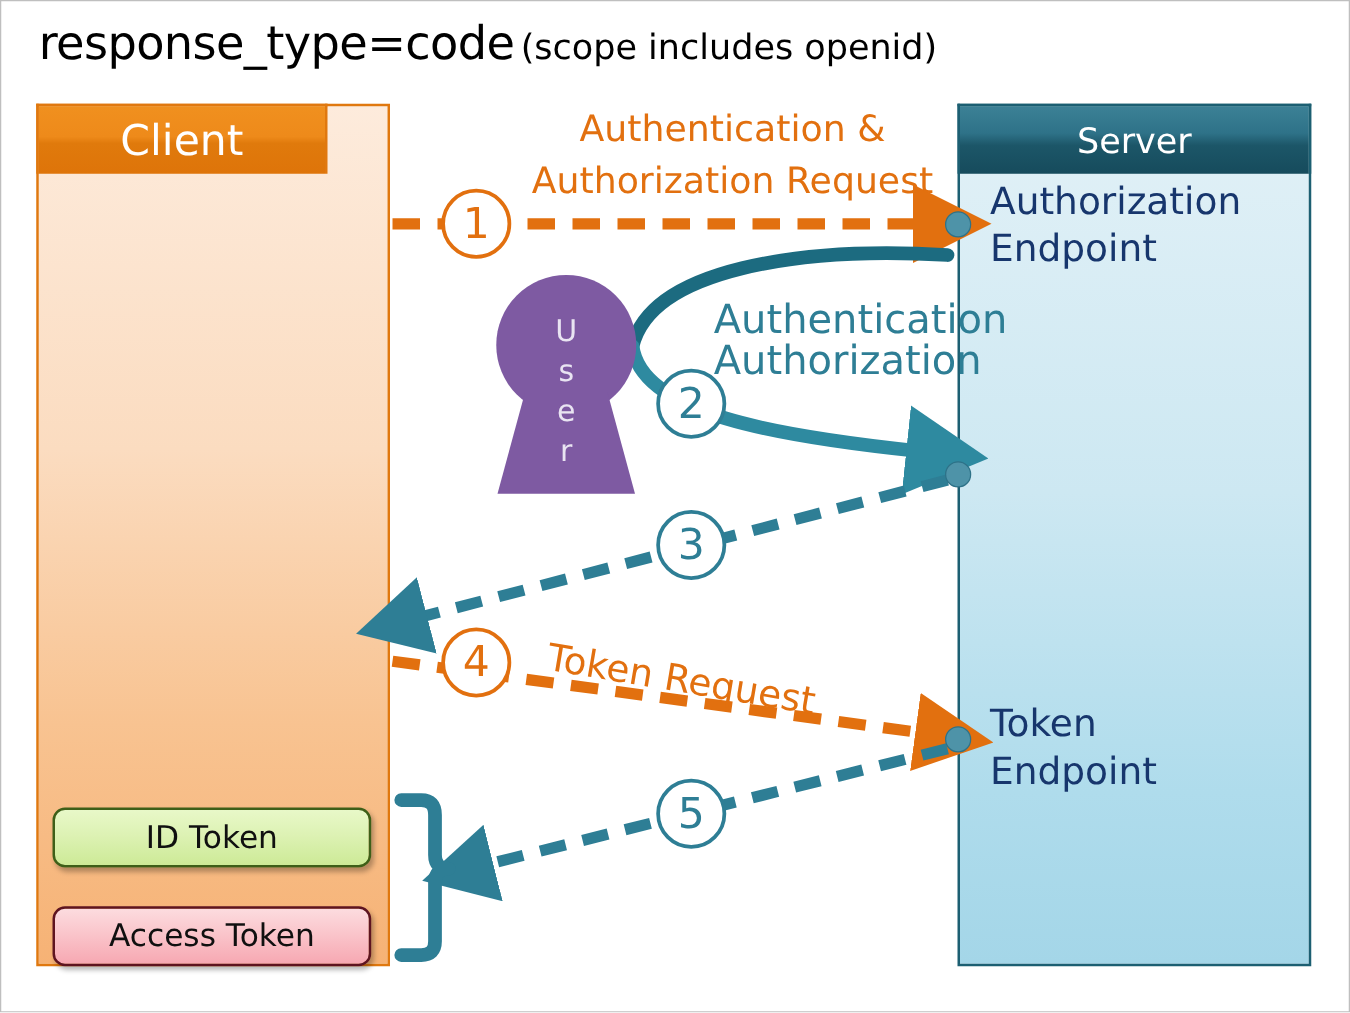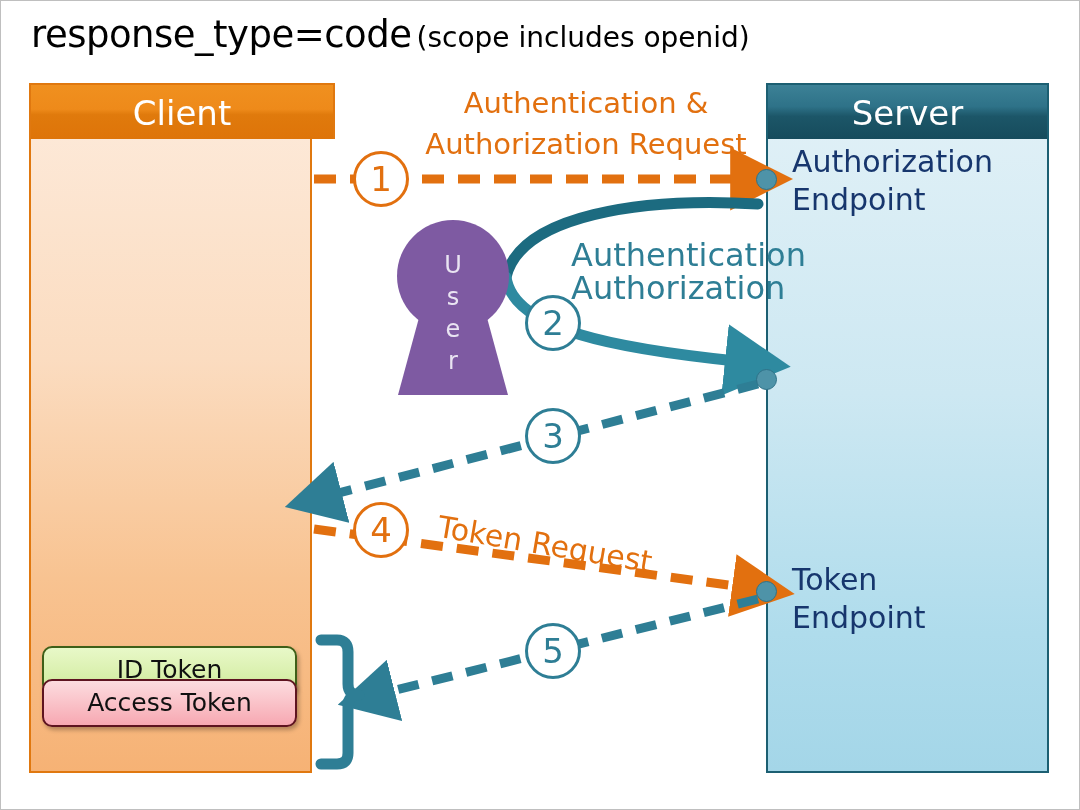--- a/index.html
+++ b/index.html
@@ -23,39 +23,39 @@
   #title .sub{font-size:28px;line-height:44px;}
 
   
   #client-box{
     position:absolute;left:28px;top:82px;width:283px;height:690px;
     border:2px solid #E0780F;
     box-sizing:border-box;
     background:linear-gradient(to bottom,#FDEBDC 0%,#FBDCC0 40%,#F8C391 72%,#F6B275 100%);
   }
   #client-header{
-    position:absolute;left:28px;top:82px;width:306px;height:56px;
+    position:absolute;left:28px;top:82px;width:233px;height:56px;
     box-sizing:border-box;
     border:2px solid #E0780F;border-bottom:none;
     background:linear-gradient(to bottom,#F0901F 0%,#EE8A1A 45%,#E07A0C 55%,#DE7409 100%);
     color:#ffffff;font-size:34px;line-height:56px;text-align:center;
   }
   
   #server-box{
     position:absolute;left:765px;top:82px;width:283px;height:690px;
     border:2px solid #1C5F72;
     box-sizing:border-box;
     background:linear-gradient(to bottom,#E2F1F7 0%,#CDE8F2 45%,#AFDCEC 80%,#A4D6E8 100%);
   }
   #server-header{
     position:absolute;left:765px;top:82px;width:283px;height:56px;
     box-sizing:border-box;
     border:2px solid #1C5F72;border-bottom:none;
     background:linear-gradient(to bottom,#3C8196 0%,#2E7288 40%,#1C5668 58%,#164B5C 100%);
-    color:#ffffff;font-size:34px;line-height:56px;text-align:center;
+    color:#ffffff;font-size:28px;line-height:56px;text-align:center;
   }
   .endpoint-label{
     position:absolute;color:#17366D;font-size:30px;line-height:38px;
     white-space:nowrap;
   }
   #auth-endpoint{left:791px;top:142px;}
   #token-endpoint{left:791px;top:560px;}
 
   
   .conn-dot{
@@ -79,21 +79,21 @@
     border:2px solid #3A3348;
     background:linear-gradient(to bottom,#E7DEF4 0%,#DCD2EE 45%,#CFC0E6 100%);
   }
   #box-id-token{
     top:645px;
     border:2px solid #3E5F18;
     background:linear-gradient(to bottom,#E8F8C8 0%,#DDF2B4 45%,#CDEA97 100%);
     font-size:25px;
   }
   #box-access-token{
-    top:678px;
+    top:724px;
     border:2px solid #5E1420;
     background:linear-gradient(to bottom,#FCDCDF 0%,#FAC5CB 45%,#F7A8B2 100%);
     font-size:25px;
   }
 
   
   #user-figure{position:absolute;left:392px;top:222px;width:120px;height:172px;}
   #user-figure .label{
     position:absolute;left:0;top:26px;width:120px;
     text-align:center;color:#E9E4F2;font-size:24px;line-height:32px;

